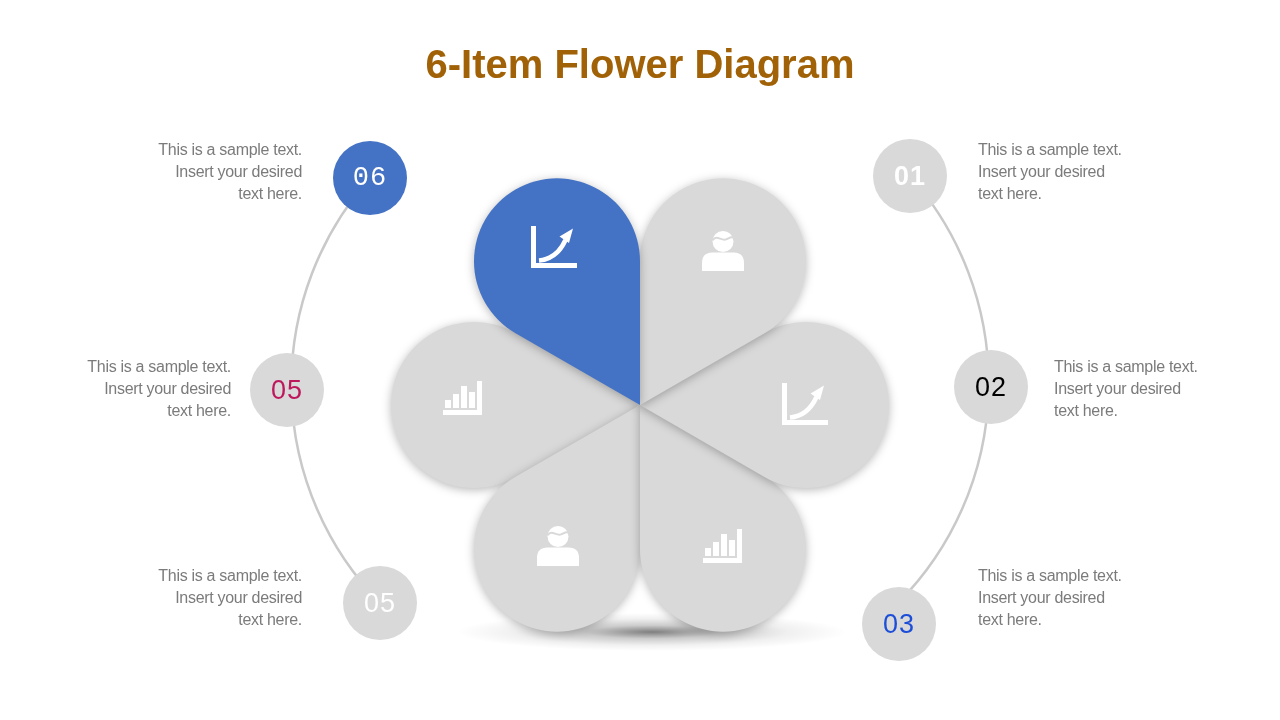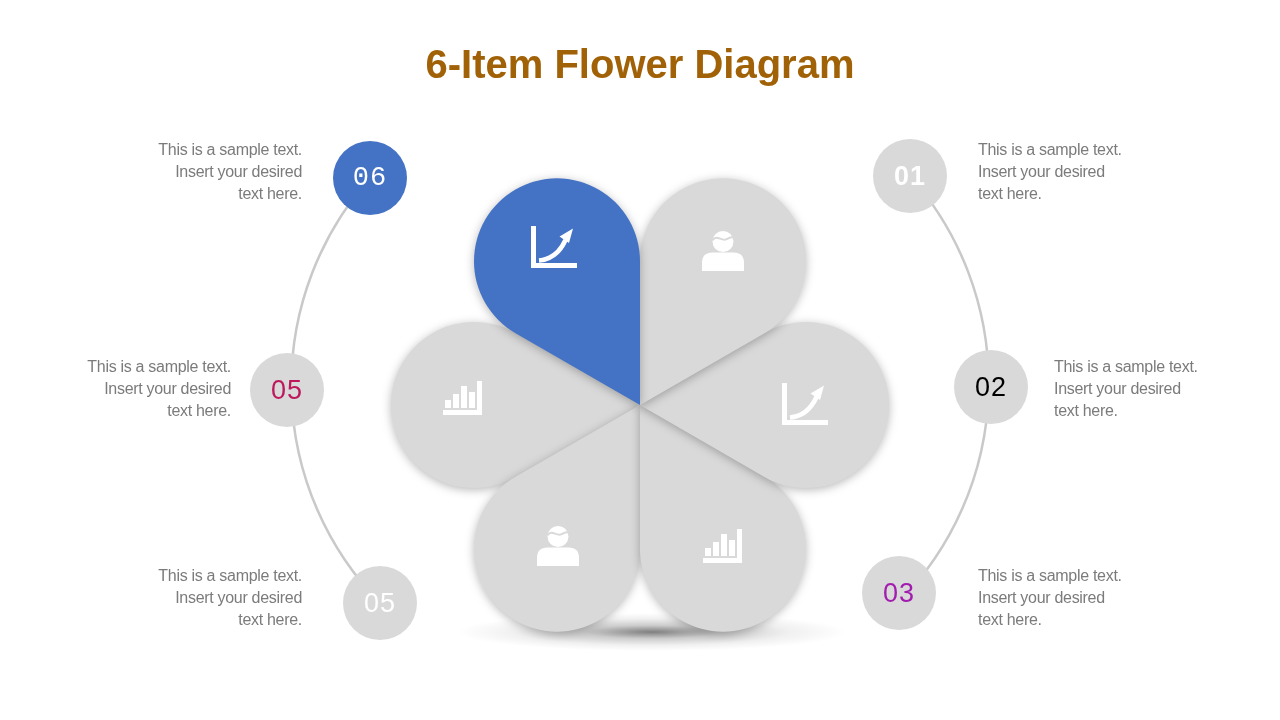--- a/index.html
+++ b/index.html
@@ -101,21 +101,21 @@
     <use href="#icon-person" transform="translate(537,526)"></use>
     <use href="#icon-bars" transform="translate(443,379)"></use>
   </svg>
 
   <div class="num-badge" style="left: 873px; top: 139px; background: rgb(217, 217, 217); color: rgb(255, 255, 255); font-weight: bold;">
     <span>01</span>
   </div>
   <div class="num-badge" style="left: 954px; top: 350px; background: rgb(217, 217, 217); color: #000000;">
     <span>02</span>
   </div>
-  <div class="num-badge" style="left: 862px; top: 556px; background: rgb(217, 217, 217); color: #a21caf;">
+  <div class="num-badge" style="left: 862px; top: 587px; background: rgb(217, 217, 217); color: #1d4ed8;">
     <span>03</span>
   </div>
   <div class="num-badge" style="left: 343px; top: 566px; background: rgb(217, 217, 217); color: rgb(255, 255, 255);">
     <span>05</span>
   </div>
   <div class="num-badge" style="left: 250px; top: 353px; background: rgb(217, 217, 217); color: #be185d;">
     <span>05</span>
   </div>
   <div class="num-badge" style="left: 333px; top: 141px; background: rgb(68, 114, 196); color: rgb(255, 255, 255); font-family: Liberation Mono, monospace;">
     <span>06</span>

